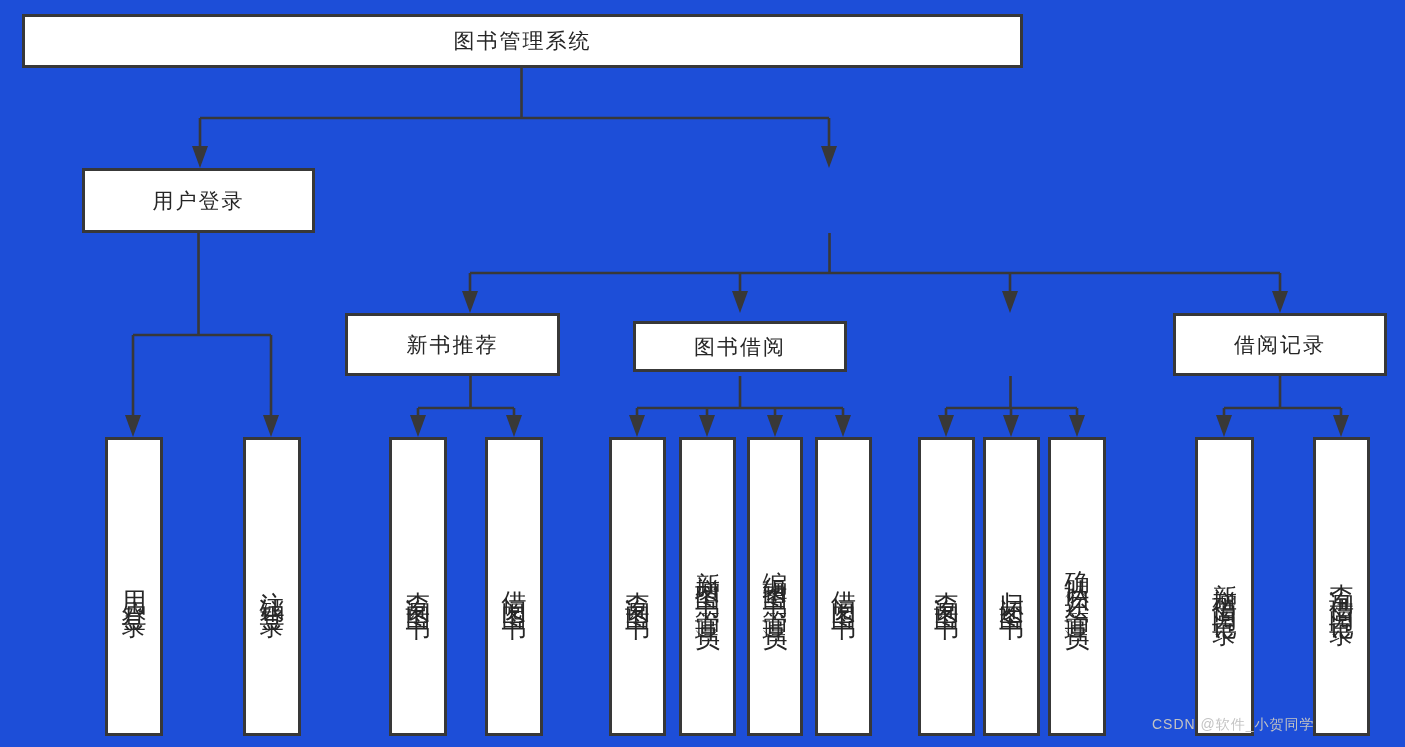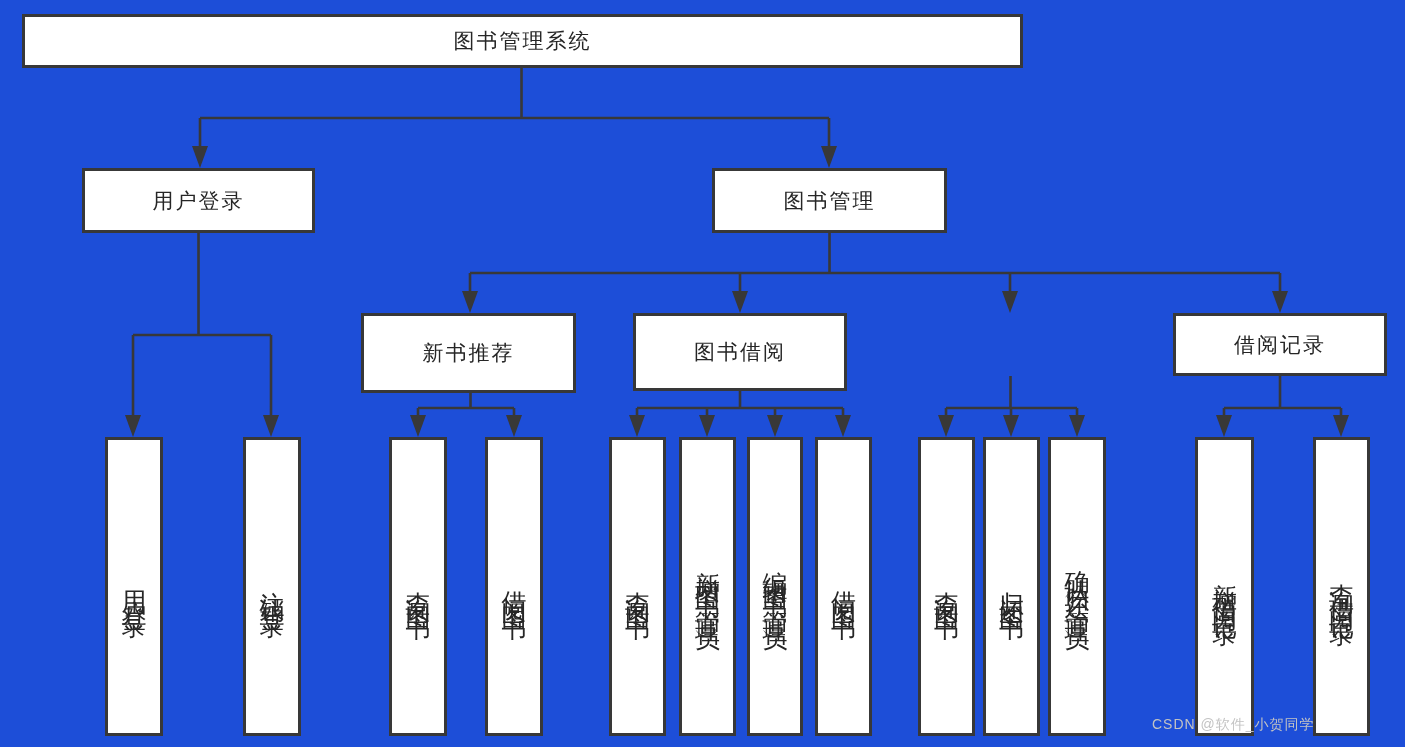--- a/index.html
+++ b/index.html
@@ -62,28 +62,25 @@
     </g>
   </svg>
 
   <div class="node" style="left:22px;top:14px;width:1001px;height:54px;">
     <span class="hlabel">图书管理系统</span>
   </div>
 
   <div class="node" style="left:82px;top:168px;width:233px;height:65px;">
     <span class="hlabel">用户登录</span>
   </div>
-  <div class="node" style="left:712px;top:168px;width:235px;height:65px;">
-    <span class="hlabel">图书管理</span>
-  </div>
 
-  <div class="node" style="left:361px;top:313px;width:215px;height:80px;">
+  <div class="node" style="left:345px;top:313px;width:215px;height:63px;">
     <span class="hlabel">新书推荐</span>
   </div>
-  <div class="node" style="left:633px;top:313px;width:214px;height:78px;">
+  <div class="node" style="left:633px;top:321px;width:214px;height:51px;">
     <span class="hlabel">图书借阅</span>
   </div>
   <div class="node" style="left:1173px;top:313px;width:214px;height:63px;">
     <span class="hlabel">借阅记录</span>
   </div>
 
   <div class="node" style="left:105px;top:437px;width:58px;height:299px;">
     <span class="vlabel">用户登录</span>
   </div>
   <div class="node" style="left:243px;top:437px;width:58px;height:299px;">

